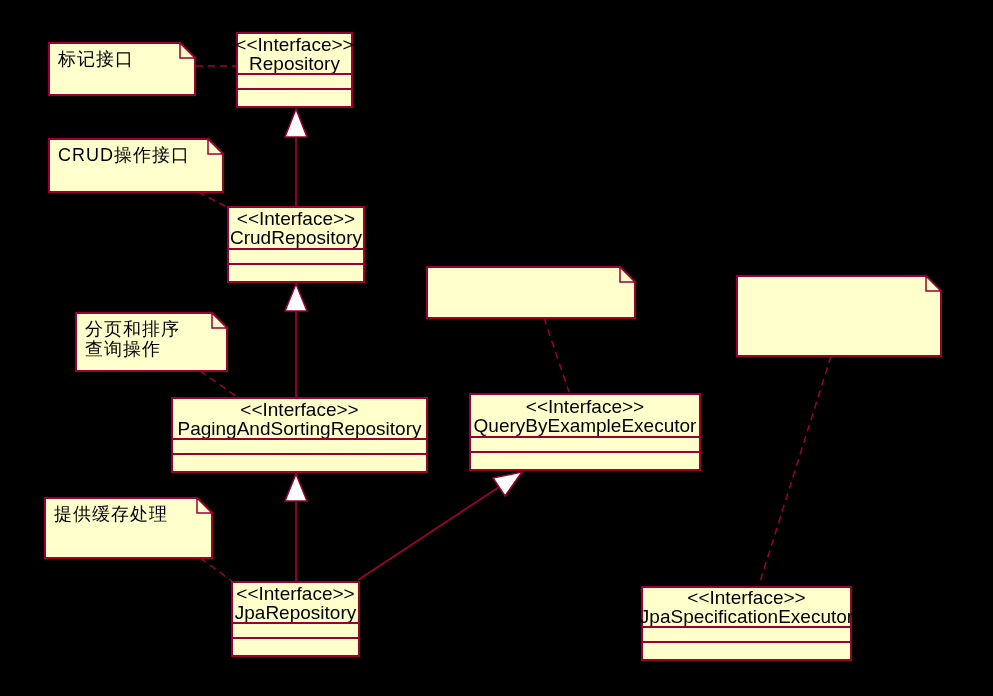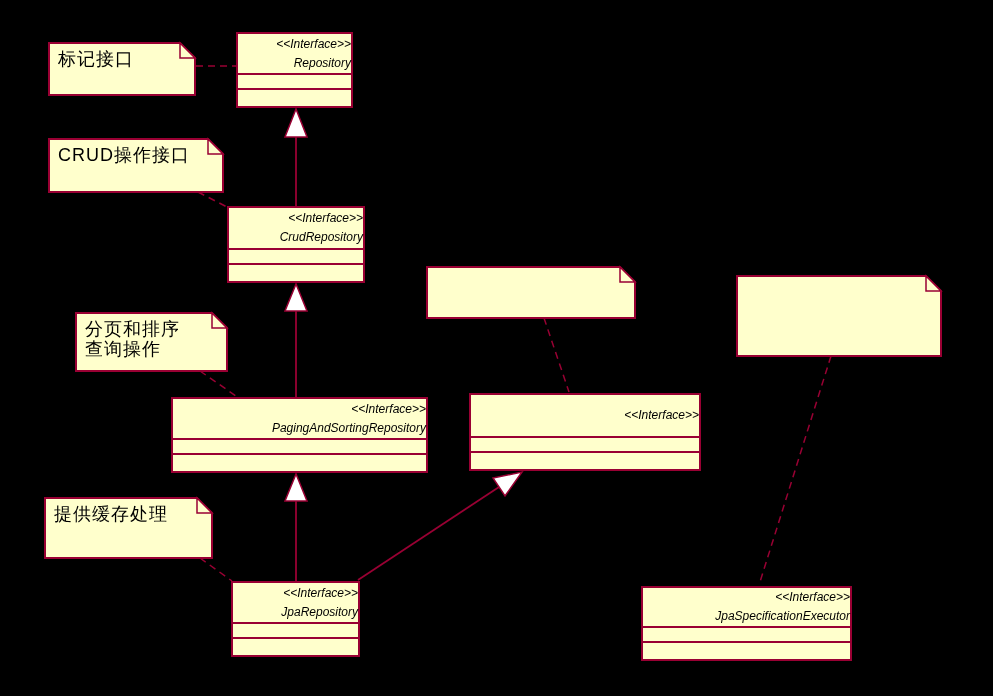--- a/index.html
+++ b/index.html
@@ -13,22 +13,22 @@
   .connector-solid  { stroke:#990033; stroke-width:1.8; fill:none; }
   .note-shape  { fill:#FFFFCC; stroke:#990033; stroke-width:2; }
   .note-fold   { fill:#FFFFCC; stroke:#990033; stroke-width:1.5; }
   .arrowhead   { fill:#FFFFFF; stroke:#990033; stroke-width:1.5; }
 
   .class-box {
     position:absolute; background:#FFFFCC; border:2px solid #990033;
     box-sizing:border-box; display:flex; flex-direction:column;
   }
   .class-title {
-    flex:1; display:flex; flex-direction:column; align-items:flex-end; justify-content:center;
-    font-size:12px; line-height:19px; text-align:center;font-style:italic;
+    flex:1; display:flex; flex-direction:column; align-items:center; justify-content:center;
+    font-size:19px; line-height:19px; text-align:center;
   }
   .compartment { border-top:2px solid #990033; }
   .compartment.attrs { height:13px; }
   .compartment.ops   { height:16px; }
 
   .note-text {
     position:absolute; font-size:18px; line-height:20px;
     white-space:pre-line; letter-spacing:1px; color:#000;
   }
 </style>
@@ -105,20 +105,21 @@
       <div>&lt;&lt;Interface&gt;&gt;</div>
       <div>PagingAndSortingRepository</div>
     </div>
     <div class="compartment attrs"></div>
     <div class="compartment ops"></div>
   </div>
 
   <div class="class-box" style="left:469px; top:393px; width:232px; height:78px;">
     <div class="class-title">
       <div>&lt;&lt;Interface&gt;&gt;</div>
+      <div>QueryByExampleExecutor</div>
     </div>
     <div class="compartment attrs"></div>
     <div class="compartment ops"></div>
   </div>
 
   <div class="class-box" style="left:231px; top:581px; width:129px; height:76px;">
     <div class="class-title">
       <div>&lt;&lt;Interface&gt;&gt;</div>
       <div>JpaRepository</div>
     </div>

